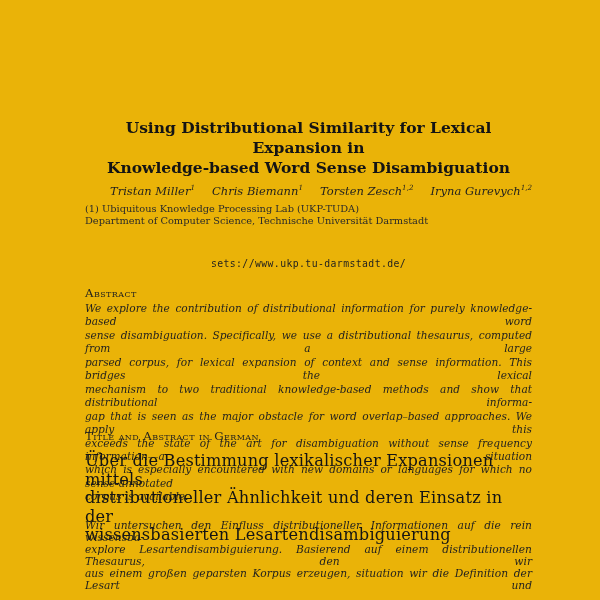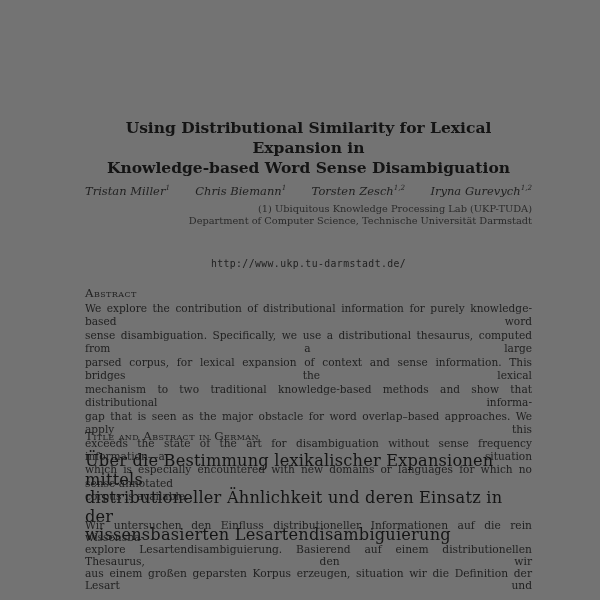--- a/index.html
+++ b/index.html
@@ -1,49 +1,49 @@
 <!DOCTYPE html>
 <html><head>
 <meta charset="utf-8">
 <style>
   html,body{margin:0;padding:0;background:#ffffff;}
   body{width:600px;height:600px;overflow:hidden;position:relative;}
   .page{
-    position:absolute;inset:0;background:#737373;color:#1f1f1f;
+    position:absolute;inset:0;background:#eab308;color:#1f1f1f;
     font-family:"DejaVu Serif","Liberation Serif",serif;
   }
   .col{position:absolute;left:85px;width:447px;}
 
   
   .title{top:118px;text-align:center;font-weight:bold;font-size:15.5px;line-height:20px;color:#141414;}
 
   
-  .authors{top:185px;display:flex;justify-content:space-between;gap:17px;font-style:italic;font-size:11.5px;line-height:13px;white-space:nowrap;}
+  .authors{top:185px;display:flex;justify-content:flex-end;gap:17px;font-style:italic;font-size:11.5px;line-height:13px;white-space:nowrap;}
   .author sup{font-size:0.62em;line-height:0;font-style:italic;}
 
   
-  .affil{top:203px;text-align:right;font-size:9.8px;line-height:11.8px;color:#2a2a2a;}
+  .affil{top:203px;text-align:left;font-size:9.8px;line-height:11.8px;color:#2a2a2a;}
 
   
   .url-line{top:252px;text-align:center;}
   .url-line a{
     font-family:"DejaVu Sans Mono","Liberation Mono",monospace;
     font-size:9.8px;letter-spacing:0.4px;color:#1f1f1f;text-decoration:none;
   }
 
   
   .sc-head{font-variant:small-caps;font-size:11.8px;letter-spacing:0.4px;line-height:13px;color:#1f1f1f;}
   .abs-head{top:287px;}
   .de-head{top:430px;}
 
   
   .abs-block{font-size:10.6px;line-height:13.45px;color:#1f1f1f;}
   .abs-en{top:302px;}
   .abs-de{top:520px;font-size:10.7px;line-height:12px;}
-  .jl{text-align:justify;text-align-last:justify;text-justify:inter-word;white-space:normal;}
+  .jl{text-align:justify;text-align-last:justify;text-justify:inter-word;white-space:normal;font-style:italic;}
   .jl.last{text-align-last:left;}
 
   
   .de-title{top:452px;font-weight:normal;font-size:16.2px;line-height:18.6px;letter-spacing:0.2px;color:#141414;}
 </style>
 </head>
 <body>
 
 <div class="page">
 
@@ -58,21 +58,21 @@
     <span class="author"><span>Torsten Zesch</span><sup>1,2</sup></span>
     <span class="author"><span>Iryna Gurevych</span><sup>1,2</sup></span>
   </div>
 
   <div class="col affil">
     <div>(1) Ubiquitous Knowledge Processing Lab (UKP-TUDA)</div>
     <div>Department of Computer Science, Technische Universität Darmstadt</div>
   </div>
 
   <div class="col url-line">
-    <a href="#">http://www.ukp.tu-darmstadt.de/</a>
+    <a href="#">sets://www.ukp.tu-darmstadt.de/</a>
   </div>
 
   <div class="col sc-head abs-head">Abstract</div>
 
   <div class="col abs-block abs-en">
     <div class="jl">We explore the contribution of distributional information for purely knowledge-based word</div>
     <div class="jl">sense disambiguation. Specifically, we use a distributional thesaurus, computed from a large</div>
     <div class="jl">parsed corpus, for lexical expansion of context and sense information. This bridges the lexical</div>
     <div class="jl">mechanism to two traditional knowledge-based methods and show that distributional informa-</div>
     <div class="jl">gap that is seen as the major obstacle for word overlap–based approaches. We apply this</div>

